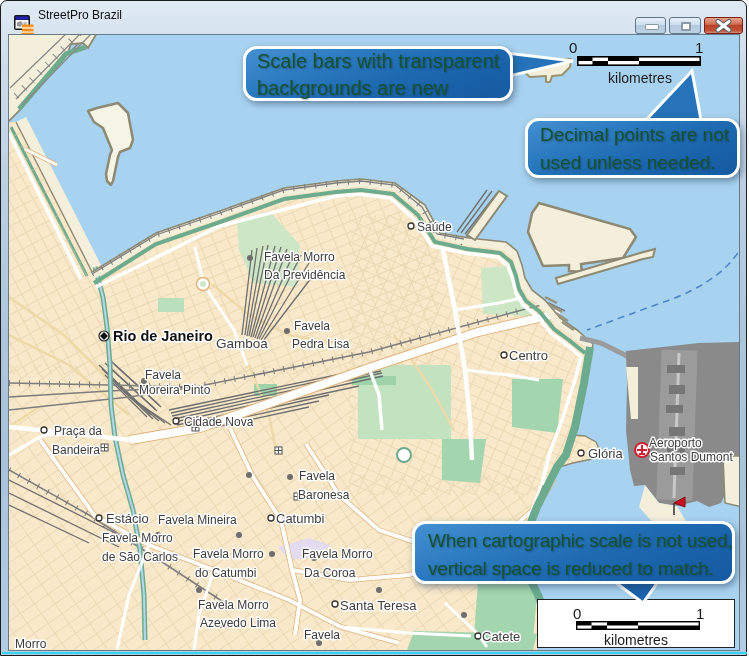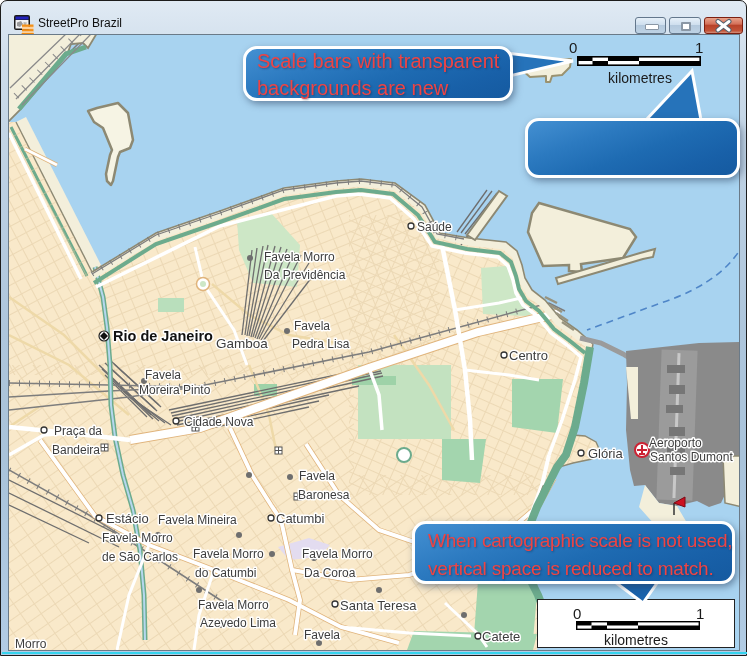--- a/index.html
+++ b/index.html
@@ -1,24 +1,24 @@
 <!DOCTYPE html>
 <html><head>
 <meta charset="utf-8">
 <style>
   html,body{margin:0;padding:0;width:749px;height:658px;overflow:hidden;
     font-family:"Liberation Sans", sans-serif;background:#fff;}
   #win{position:absolute;left:0;top:0;width:747px;height:656px;
     border:1px solid #1c1c1c;border-radius:7px 7px 0 0;
     background:linear-gradient(to bottom,#e0eaf4 0%,#cddcea 10%,#bbcfe2 30%,#aec6dc 50%,#a9c3da 70%,#b2cce4 100%);
     box-sizing:border-box;}
-  #titletext{position:absolute;left:37px;top:15px;font-size:12px;color:#101010;}
+  #titletext{position:absolute;left:37px;top:7px;font-size:12px;color:#101010;}
   .wbtn{position:absolute;top:16px;height:17px;border-radius:3px;box-sizing:border-box;}
   #map{position:absolute;left:9px;top:35px;width:730px;height:615px;background:#7dd3fc;outline:1px solid #6a7a88;}
-  .callout{position:absolute;color:#ef4444;font-size:19px;line-height:28px;white-space:nowrap;
+  .callout{position:absolute;color:#14532d;font-size:19px;line-height:28px;white-space:nowrap;
     text-shadow:1px 1px 2px rgba(20,40,70,.45);}
   .cobox{position:absolute;border:3px solid #fff;border-radius:14px;
     background:linear-gradient(160deg,#4490d2 0%,#2c7ac0 30%,#1e6bb2 55%,#1860a8 80%,#155aa0 100%);
     box-shadow:2px 3px 7px rgba(40,60,90,.5);box-sizing:border-box;}
   text{font-family:"Liberation Sans",sans-serif;}
   .lbl{font-size:12px;fill:#3d3d3d;stroke:#ffffff;stroke-width:2.8px;paint-order:stroke;stroke-linejoin:round;}
 </style>
 </head>
 <body>
 
@@ -442,20 +442,21 @@
   </svg>
   <div class="cobox" style="left:0;top:0;width:270px;height:55px;"></div>
   <div style="position:absolute;left:14px;top:2px;line-height:27px;font-size:20px;">Scale bars with transparent<br>backgrounds are new</div>
 </div>
 
 <div class="callout" style="left:525px;top:70px;width:220px;height:108px;">
   <svg width="220" height="108" viewBox="0 0 220 108" style="position:absolute;left:0;top:0;overflow:visible">
     <path d="M 121,50 L 167,1 L 176,50 Z" fill="#2673ba" stroke="#fff" stroke-width="3"></path>
   </svg>
   <div class="cobox" style="left:0;top:48px;width:215px;height:60px;"></div>
+  <div style="position:absolute;left:15px;top:51px;line-height:28px;">Decimal points are not<br>used unless needed.</div>
 </div>
 
 <div class="callout" style="left:412px;top:521px;width:323px;height:84px;">
   <svg width="323" height="84" viewBox="0 0 323 84" style="position:absolute;left:0;top:0;overflow:visible">
     <path d="M 195,55 L 231,82 L 250,55 Z" fill="#1b63ab" stroke="#fff" stroke-width="3"></path>
   </svg>
   <div class="cobox" style="left:0;top:0;width:323px;height:63px;"></div>
   <div style="position:absolute;left:16px;top:6px;font-size:19px;letter-spacing:-0.2px;line-height:28px;">When cartographic scale is not used,<br>vertical space is reduced to match.</div>
 </div>
 

